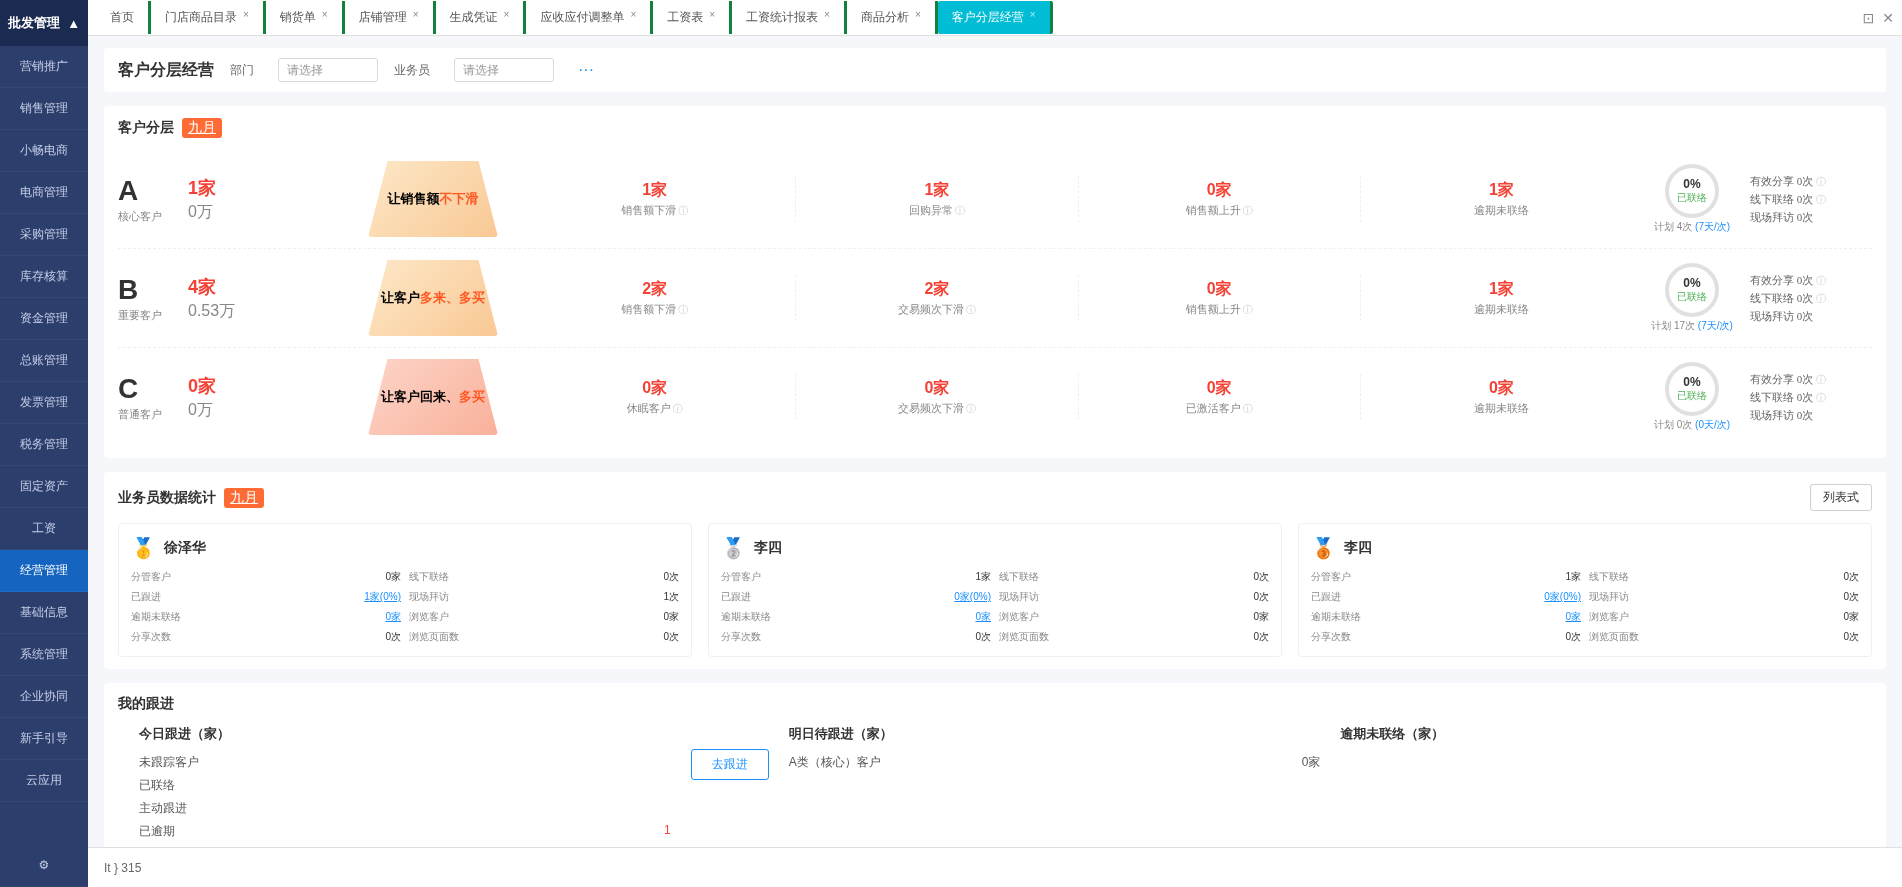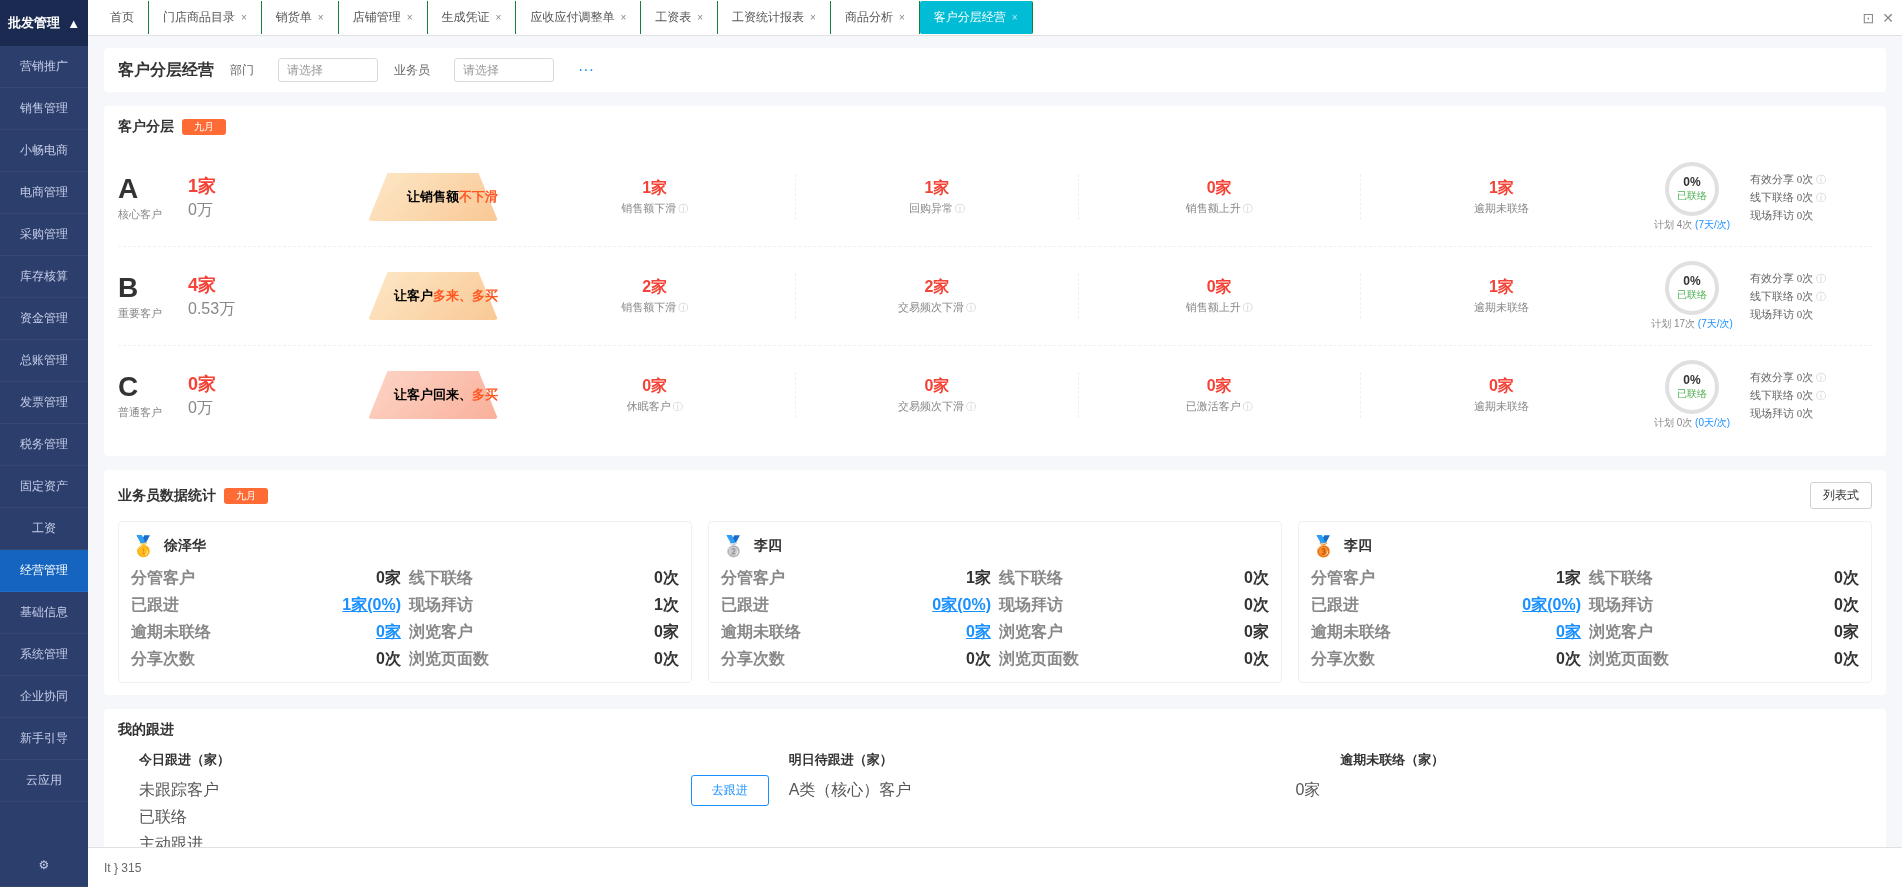--- a/index.html
+++ b/index.html
@@ -56,23 +56,23 @@
       min-height: 36px;
       flex-shrink: 0;
       overflow-x: auto;
     }
     .tab {
       padding: 8px 14px;
       font-size: 12px;
       color: #555;
       cursor: pointer;
       white-space: nowrap;
-      border-right: 1px solid #15803d;
-      display: flex;
-      align-items: center;
+      border-right: 3px solid #15803d;
+      display: flex;
+      align-items: flex-start;
       gap: 4px;
     }
     .tab.active {
       background: #00bcd4;
       color: #fff;
       border-radius: 2px;
     }
     .tab .close-btn { font-size: 10px; color: inherit; opacity: 0.7; margin-left: 2px; }
     .tabs-bar-actions { margin-left: auto; display: flex; gap: 8px; align-items: center; color: #888; font-size: 14px; cursor: pointer; }
 
@@ -121,22 +121,23 @@
       display: flex;
       align-items: center;
       gap: 8px;
       margin-bottom: 12px;
     }
     .section-title { font-size: 14px; font-weight: bold; color: #333; }
     .section-badge {
       background: #ff6b35;
       color: #fff;
       border-radius: 3px;
-      padding: 1px 12px;
-      font-size: 10px;
+      padding: 1px 6px;
+      font-size: 14px;
+      text-decoration: underline;
     }
 
     
     .tier-row {
       display: flex;
       align-items: center;
       padding: 10px 0;
       border-bottom: 1px dashed #f0f0f0;
       gap: 0;
     }
@@ -152,25 +153,25 @@
 
     .tier-summary {
       width: 160px;
       margin-right: 20px;
     }
     .tier-count { font-size: 18px; font-weight: bold; }
     .tier-amount { font-size: 16px; color: #888; margin-top: 2px; }
 
     .tier-trapezoid {
       width: 130px;
-      height: 48px;
+      height: 76px;
       position: relative;
       display: flex;
       align-items: center;
-      justify-content: flex-end;
+      justify-content: center;
       margin-right: 16px;
     }
     .tier-trapezoid-bg {
       position: absolute;
       inset: 0;
       border-radius: 4px;
     }
     .tier-action-text {
       position: relative;
       font-size: 13px;
@@ -248,26 +249,26 @@
       gap: 8px;
       margin-bottom: 10px;
     }
     .staff-medal { font-size: 20px; }
     .staff-name { font-size: 14px; font-weight: bold; color: #333; }
     .staff-stats-grid {
       display: grid;
       grid-template-columns: 1fr 1fr;
       gap: 6px 8px;
     }
-    .staff-stat { display: flex; justify-content: space-between; font-size: 16px; color: #555; font-weight: bold; }
+    .staff-stat { display: flex; justify-content: space-between; font-size: 10px; color: #555; }
     .staff-stat-label { color: #888; }
     .staff-stat-val { color: #1890ff; text-decoration: underline; cursor: pointer; }
     .staff-stat-val.plain { color: #333; text-decoration: none; }
     .followup-title { font-size: 13px; color: #333; font-weight: bold; margin-bottom: 8px; }
-    .followup-row { display: flex; justify-content: space-between; font-size: 16px; color: #555; padding: 3px 0; }
+    .followup-row { display: flex; justify-content: space-between; font-size: 12px; color: #555; padding: 3px 0; }
     .goto-btn {
       border: 1px solid #1890ff;
       color: #1890ff;
       background: #fff;
       padding: 6px 20px;
       border-radius: 3px;
       cursor: pointer;
       font-size: 12px;
       white-space: nowrap;
     }

